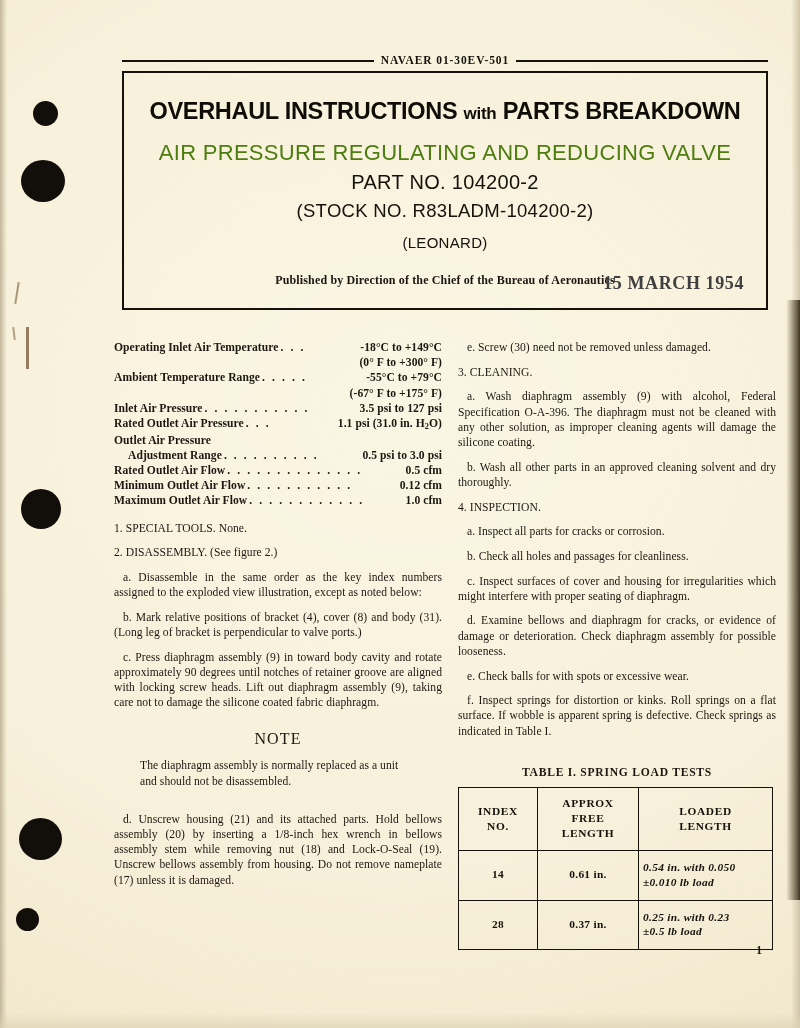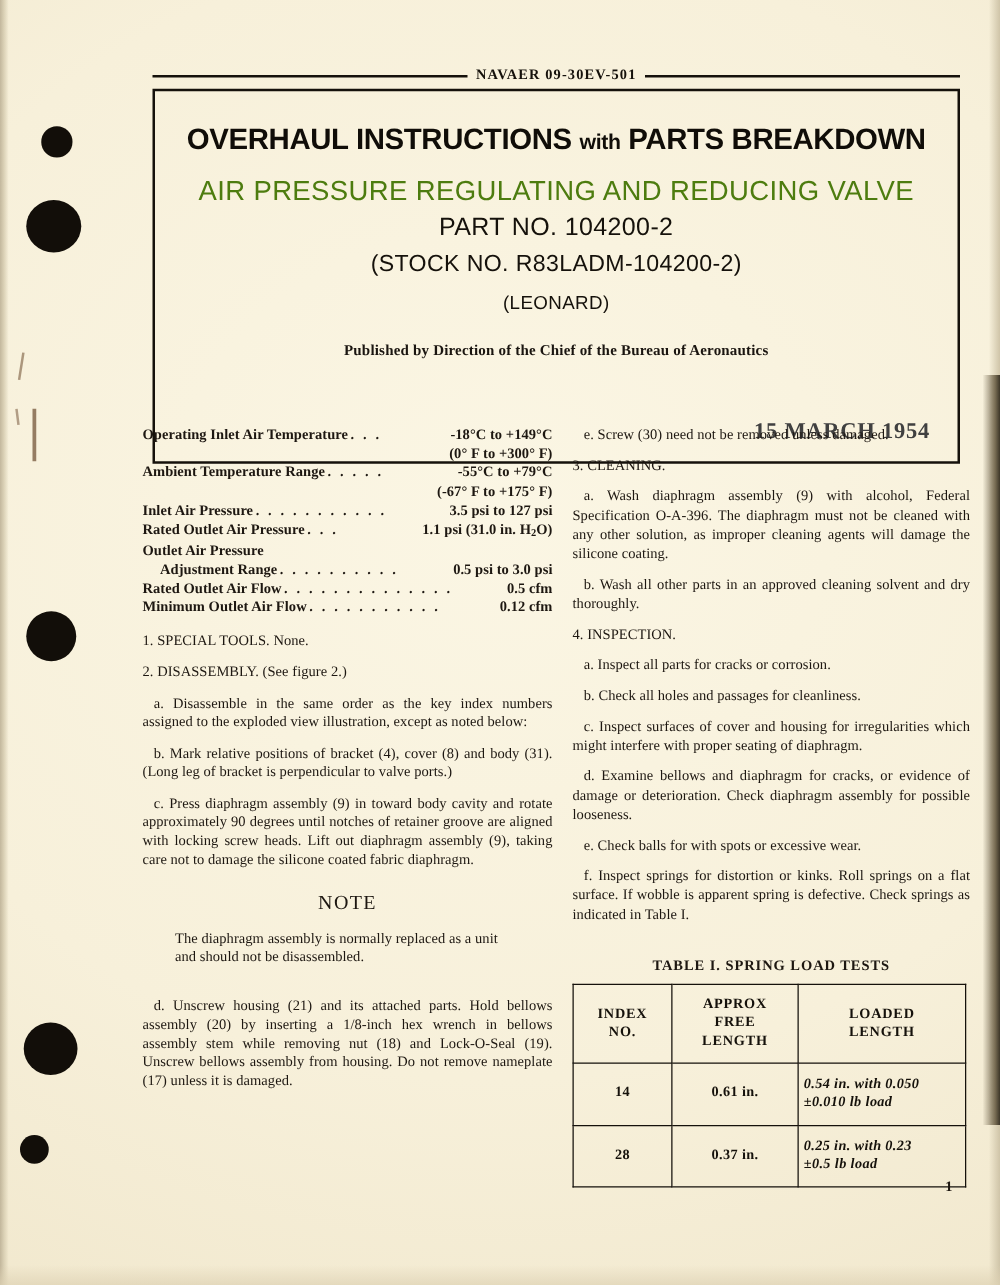--- a/index.html
+++ b/index.html
@@ -60,21 +60,21 @@
     font-weight:bold;
     letter-spacing:.9px;
     white-space:nowrap;
     color:#15110b;
     position:relative; top:-1px;
   }
 
   
   .titlebox {
     position:absolute;
-    left:122px; top:71px; width:646px; height:300px;
+    left:122px; top:71px; width:646px; height:239px;
     border:2.5px solid #15110b;
     box-sizing:border-box;
     text-align:center;
   }
   .t-main {
     margin-top:25px;
     font-family:"Liberation Sans", sans-serif;
     font-weight:bold;
     font-size:23.5px;
     letter-spacing:-0.3px;
@@ -269,21 +269,21 @@
 <div class="punch" style="left:21px; top:489px; width:40px; height:40px;"></div>
 <div class="punch" style="left:19px; top:818px; width:43px; height:42px;"></div>
 <div class="punch" style="left:16px; top:908px; width:23px; height:23px;"></div>
 
 <div class="penmark" style="left:16px; top:282px; width:2px; height:22px; transform:rotate(9deg); opacity:.55;"></div>
 <div class="penmark" style="left:13px; top:327px; width:2px; height:13px; transform:rotate(-7deg); opacity:.5;"></div>
 <div class="penmark" style="left:26px; top:327px; width:2.5px; height:42px; opacity:.7;"></div>
 
 <div class="docnum-row">
   <div class="docnum-rule"></div>
-  <div class="docnum">NAVAER 09-30EV-501</div>
+  <div class="docnum">NAVAER 01-30EV-501</div>
   <div class="docnum-rule"></div>
 </div>
 
 <div class="titlebox">
   <div class="t-main">
     <span>OVERHAUL INSTRUCTIONS</span>
     <span class="sm">with</span>
     <span>PARTS BREAKDOWN</span>
   </div>
   <div class="t-sub1">AIR PRESSURE REGULATING AND REDUCING VALVE</div>
@@ -338,20 +338,25 @@
       <span class="dots">. . . . . . . . . . . . . .</span>
       <span class="val">0.5 cfm</span>
     </div>
 
     <div class="partic-row">
       <span class="lbl">Minimum Outlet Air Flow</span>
       <span class="dots">. . . . . . . . . . .</span>
       <span class="val">0.12 cfm</span>
     </div>
 
+    <div class="partic-row">
+      <span class="lbl">Maximum Outlet Air Flow</span>
+      <span class="dots">. . . . . . . . . . . .</span>
+      <span class="val">1.0 cfm</span>
+    </div>
 
   </div>
 
   <div class="gap-md"></div>
 
   <p class="para">1. SPECIAL TOOLS. None.</p>
   <p class="para">2. DISASSEMBLY. (See figure 2.)</p>
 
   <p class="para"><span class="ind"></span><span>a. Disassemble in the same order as the key index numbers assigned to the exploded view illustration, except as noted below:</span></p>
   <p class="para"><span class="ind"></span><span>b. Mark relative positions of bracket (4), cover (8) and body (31).  (Long leg of bracket is perpendicular to valve ports.)</span></p>

